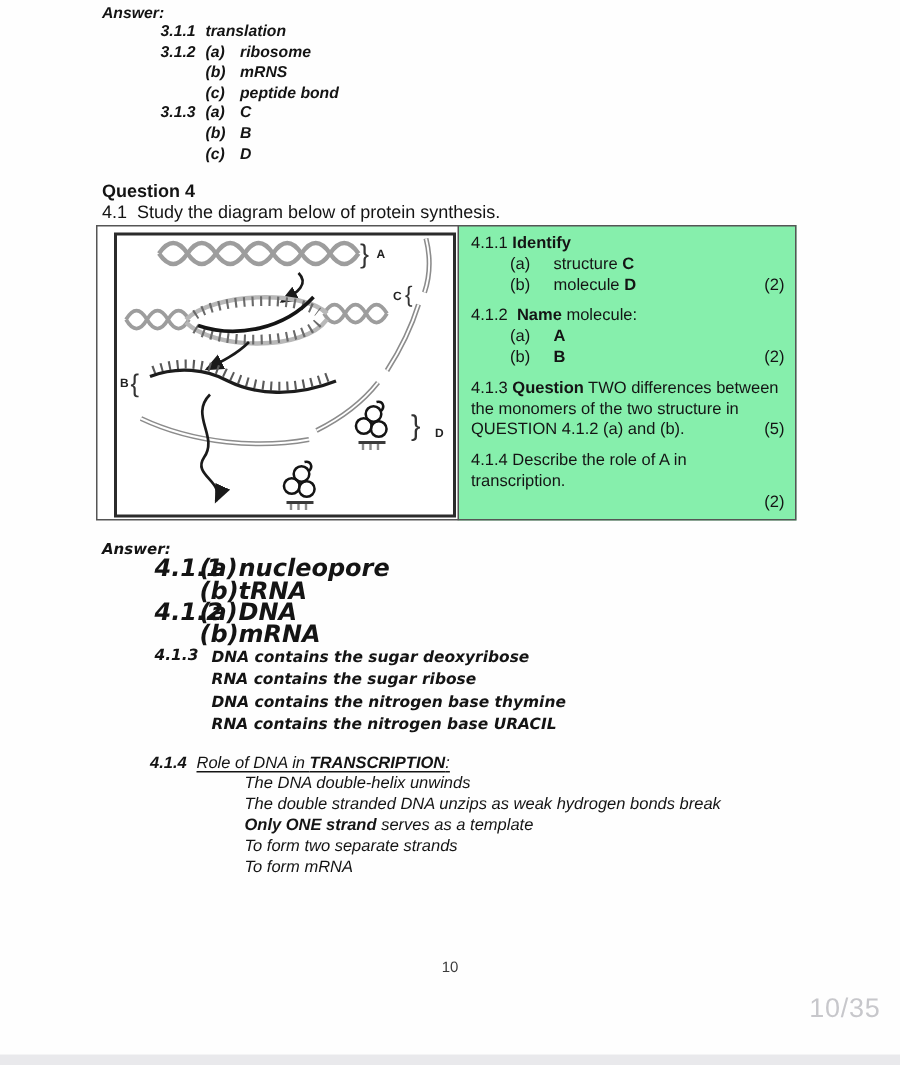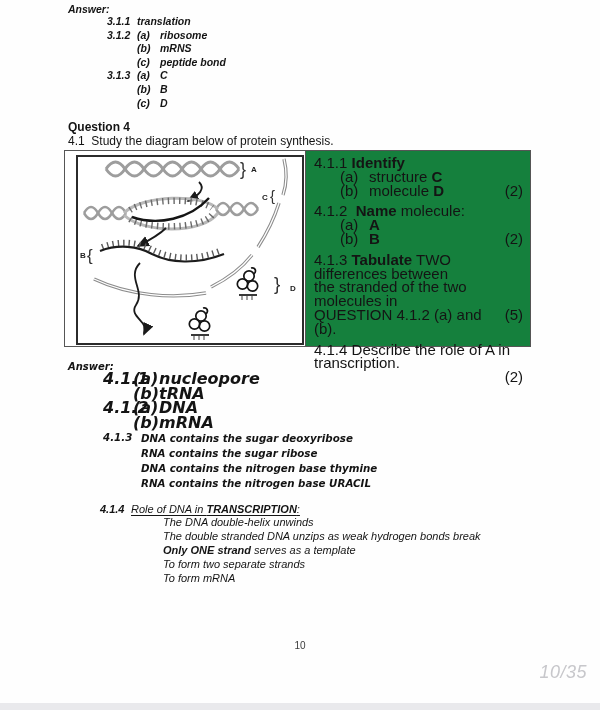--- a/index.html
+++ b/index.html
@@ -15,21 +15,21 @@
   .asub:empty{display:none;}
   
   #q4head{position:absolute;left:68px;top:121px;font-size:12px;line-height:13.5px;}
   #q4head .qh{font-weight:700;}
   #q4head .intro{white-space:pre-wrap;}
   
   #figure{position:absolute;left:64px;top:150px;width:468px;height:197px;display:flex;}
   .cell-left{width:242px;border:1px solid #555;position:relative;box-sizing:border-box;background:#fff;}
   .frame{position:absolute;left:11px;top:4px;width:224px;height:186px;border:2px solid #2b2b2b;}
   .cell-right{width:226px;box-sizing:border-box;border:1px solid #555;border-left:1px solid #555;
-              margin-left:-1px;padding:5px 7px 0 8px;font-size:15px;background:#15803d;}
+              margin-left:-1px;padding:5px 7px 0 8px;font-size:11px;background:#86efac;}
   .prow{display:flex;line-height:13.8px;}
   .marks{margin-left:auto;}
   .ind{padding-left:26px;}
   .sub{display:inline-block;width:29px;}
   .gap8{height:7px;}
   b{font-weight:700;}
   
   #answer4{position:absolute;left:68px;top:361px;font-size:10.8px;}
   #answer4 .alabel{font-family:"DejaVu Sans",sans-serif;font-weight:700;font-style:italic;font-size:10px;}
   #answer4 .arow{margin-left:35px;font-family:"DejaVu Sans",sans-serif;font-weight:700;font-style:italic;
@@ -42,21 +42,21 @@
   #q414{margin-left:32px;margin-top:11px;font-size:11px;}
   #q414 .t{line-height:14px;white-space:nowrap;}
   #q414 .anum{width:31px;font-weight:700;font-style:italic;font-family:"Liberation Sans",sans-serif;}
   #q414 .title{font-style:italic;text-decoration:underline;text-underline-offset:2px;}
   #q414 .title b{font-weight:700;}
   .q414lines{margin-left:63px;font-style:italic;}
   .q414lines div{line-height:13.9px;white-space:nowrap;}
   .q414lines div:first-child{margin-top:0;}
   
   #pagenum{position:absolute;top:640px;left:0;width:100%;text-align:center;font-size:10px;color:#3c3c3c;}
-  #viewer-ind{position:absolute;top:662px;right:13px;font-size:18px;color:#c7c7cb;letter-spacing:.5px;font-style:italic;}
+  #viewer-ind{position:absolute;top:662px;right:13px;font-size:18px;color:#c7c7cb;letter-spacing:.5px;}
   #bottom-bar{position:absolute;bottom:0;left:0;width:100%;height:7px;background:#e9e9ec;}
   
   .dlbl{font-family:"Liberation Sans",sans-serif;font-weight:700;font-size:8px;fill:#222;}
   .dbrace{font-family:"Liberation Sans",sans-serif;font-weight:400;fill:#333;}
 </style>
 </head>
 <body>
 
 <div id="screen">
 
@@ -175,24 +175,24 @@
         </div>
       <div class="prow ind">
           <span><span class="sub">(a)</span><b>A</b></span>
         </div>
       <div class="prow ind">
           <span><span class="sub">(b)</span><b>B</b></span>
           <span class="marks">(2)</span>
         </div>
       <div class="gap8"></div>
       <div class="prow">
-          <span><span>4.1.3</span> <b>Tabulate</b> <span>TWO differences between</span></span>
-        </div>
-      <div class="prow">
-          <span>the stranded of the two molecules in</span>
+          <span><span>4.1.3</span> <b>Question</b> <span>TWO differences between</span></span>
+        </div>
+      <div class="prow">
+          <span>the monomers of the two structure in</span>
         </div>
       <div class="prow">
           <span>QUESTION 4.1.2 (a) and (b).</span>
           <span class="marks">(5)</span>
         </div>
       <div class="gap8"></div>
       <div class="prow">
           <span><span>4.1.4</span> <span>Describe the role of A in transcription.</span></span>
         </div>
       <div class="prow">

